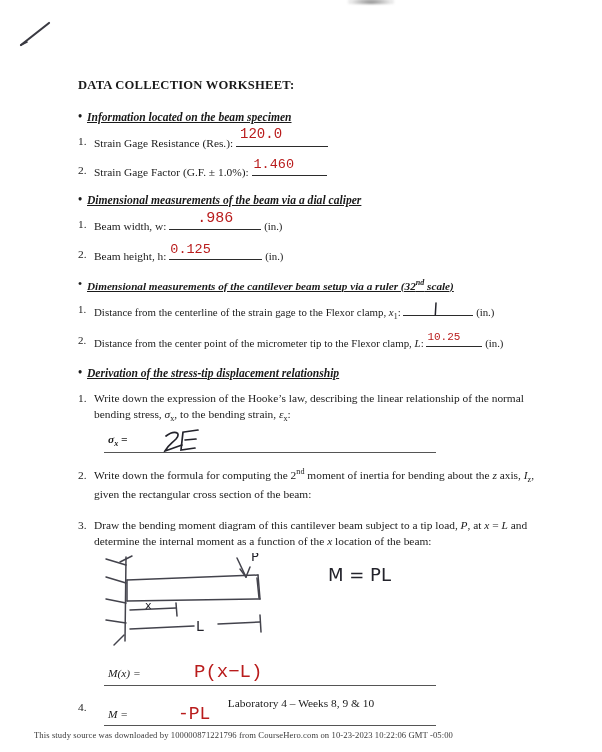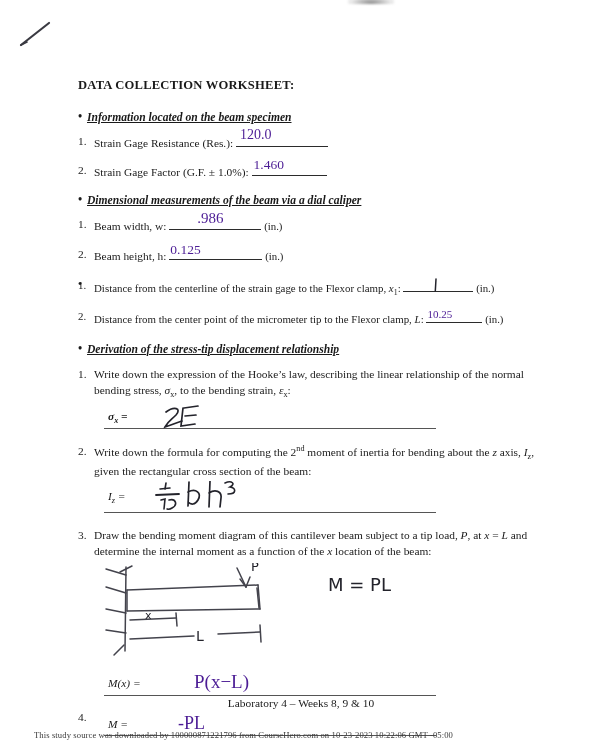--- a/index.html
+++ b/index.html
@@ -108,22 +108,22 @@
   .answer-rule .lbl {
     position: absolute;
     left: 4px;
     bottom: 3px;
     font-size: 11.4px;
     font-style: italic;
   }
 
   
   .hand {
-    font-family: Liberation Serif, serif;
-    color: #4c1d95;
+    font-family: Liberation Mono, monospace;
+    color: #b91c1c;
     font-weight: 500;
   }
 
   sub, sup { font-size: 72%; }
 
   
   .diagram-wrap {
     position: relative;
     margin-top: 4px;
     margin-left: 22px;
@@ -204,20 +204,21 @@
       <span class="num">2.</span>
       <span>Beam height, h:</span>
       <span class="inline-blank" style="width:93px;">
         <span class="hand" style="position:absolute;left:1px;bottom:0px;font-size:13.5px;">0.125</span>
       </span>
       <span class="units">(in.)</span>
     </div>
 
     <div class="section-head" style="margin-top:14px; font-size:11.2px;">
       <span class="bullet">•</span>
+      <span>Dimensional measurements of the cantilever beam setup via a ruler (32<sup>nd</sup> scale)</span>
     </div>
 
     <div class="q" style="margin-top:10px; font-size:10.9px;">
       <span class="num">1.</span>
       <span>Distance from the centerline of the strain gage to the Flexor clamp, <i>x</i><sub>1</sub>:</span>
       <span class="inline-blank" style="width:70px;">
         <svg style="position:absolute;left:28px;bottom:-1px;" width="10" height="14" viewBox="0 0 10 14">
           <line x1="5" y1="1" x2="4.3" y2="13" stroke="#23232b" stroke-width="1.5" stroke-linecap="round"></line>
         </svg>
       </span>
@@ -249,32 +250,20 @@
         <path d="M4 10 C12 4, 20 6, 14 13 C9 18, 6 19, 3 25 C9 23, 14 21, 20 19" fill="none" stroke="#23232b" stroke-width="1.7" stroke-linecap="round"></path>
         <path d="M22 6 L36 4 M23 14 L34 13 M21 6 L19 24 L33 22" fill="none" stroke="#23232b" stroke-width="1.7" stroke-linecap="round"></path>
       </svg>
     </div>
 
     <div class="q" style="margin-top:14px;">
       <span class="num">2.</span>
       <span>Write down the formula for computing the 2<sup>nd</sup> moment of inertia for bending about the <i>z</i> axis,</span>
       <span><i>I</i><sub>z</sub>, given the rectangular cross section of the beam:</span>
     </div>
-    <div class="answer-rule" style="width:332px; height:30px;">
-      <span class="lbl" style="bottom:7px;"><i>I</i><sub>z</sub> =</span>
-      <svg style="position:absolute;left:50px;bottom:-3px;" width="105" height="34" viewBox="0 0 105 34">
-        <line x1="6" y1="8" x2="16" y2="7" stroke="#23232b" stroke-width="1.6" stroke-linecap="round"></line>
-        <line x1="12" y1="2" x2="11" y2="8" stroke="#23232b" stroke-width="1.6" stroke-linecap="round"></line>
-        <line x1="2" y1="14" x2="25" y2="13" stroke="#23232b" stroke-width="1.8" stroke-linecap="round"></line>
-        <path d="M7 19 L11 18 L10 28 M15 19 C22 17, 24 24, 18 27 C15 29, 14 28, 13 28" fill="none" stroke="#23232b" stroke-width="1.6" stroke-linecap="round"></path>
-        <path d="M35 1 L34 25 M34 11 C42 7, 48 12, 44 19 C41 24, 37 24, 34 21" fill="none" stroke="#23232b" stroke-width="1.7" stroke-linecap="round"></path>
-        <path d="M56 0 L55 26 M55 12 C61 8, 68 10, 67 17 L66 26" fill="none" stroke="#23232b" stroke-width="1.7" stroke-linecap="round"></path>
-        <path d="M71 2 C78 -1, 82 3, 76 6 C82 7, 83 13, 74 13" fill="none" stroke="#23232b" stroke-width="1.6" stroke-linecap="round"></path>
-      </svg>
-    </div>
 
     <div class="q" style="margin-top:14px;">
       <span class="num">3.</span>
       <span>Draw the bending moment diagram of this cantilever beam subject to a tip load, <i>P</i>, at <i>x</i> = <i>L</i> and</span>
       <span>determine the internal moment as a function of the <i>x</i> location of the beam:</span>
     </div>
 
     <div class="diagram-wrap">
       <svg width="420" height="96" viewBox="0 0 420 96">
         <g stroke="#43434c" fill="none" stroke-linecap="round" stroke-width="1.5">

